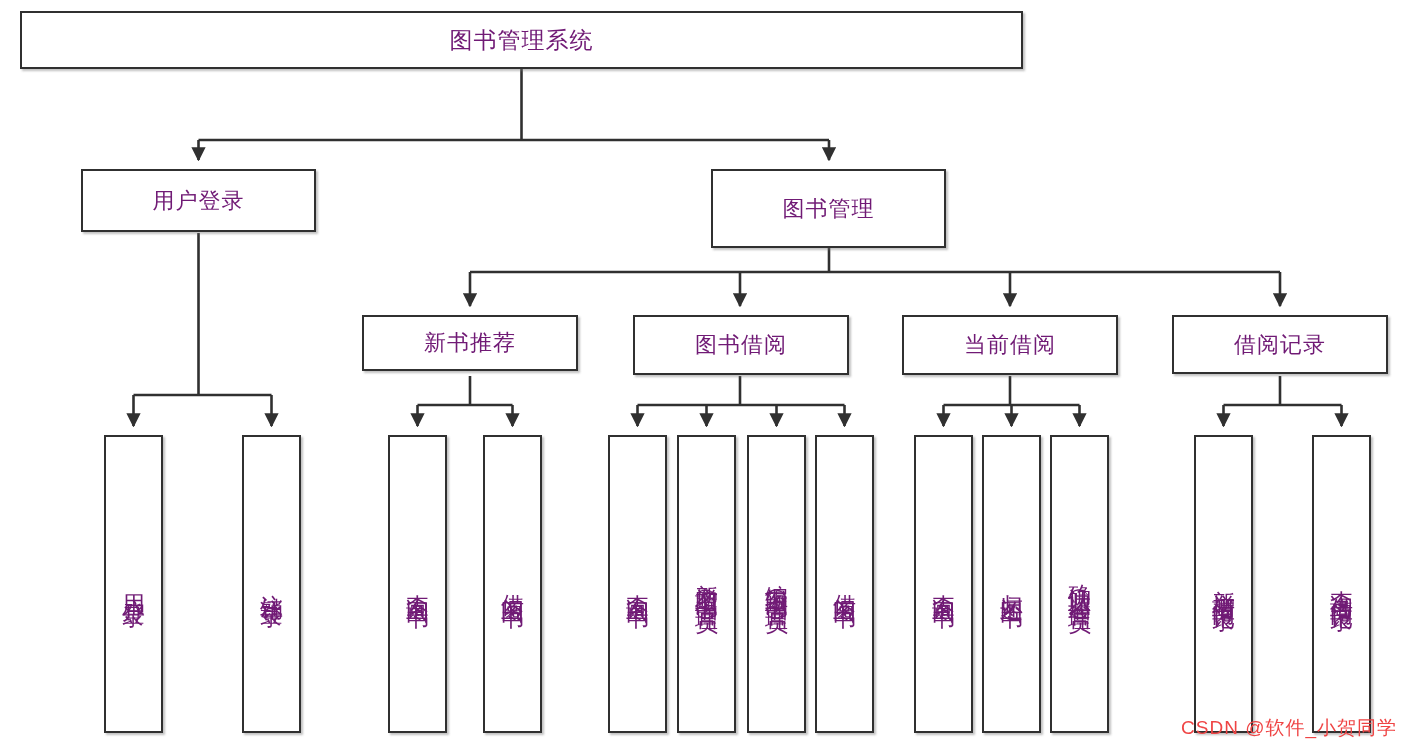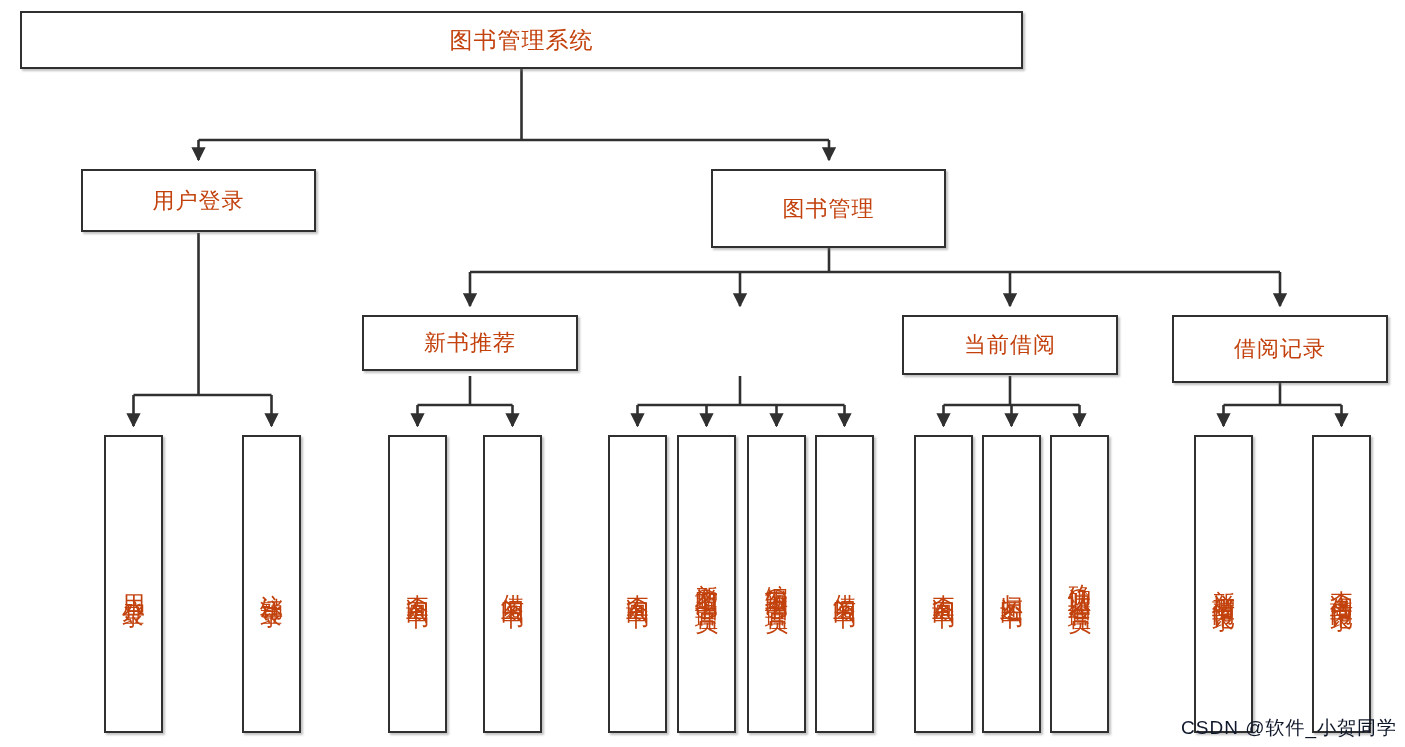--- a/index.html
+++ b/index.html
@@ -26,21 +26,21 @@
   }
   .node {
     position: absolute;
     box-sizing: border-box;
     background: #ffffff;
     border: 2.5px solid #303030;
     box-shadow: 2px 2px 2px rgba(120,120,120,0.45);
     display: flex;
     align-items: center;
     justify-content: center;
-    color: #c2410c;
+    color: #701a75;
     z-index: 2;
   }
   .node-h {
     font-size: 22px;
     letter-spacing: 1px;
     white-space: nowrap;
   }
   .node-root {
     font-size: 23px;
   }
@@ -56,21 +56,21 @@
   }
   .node-v > span {
     writing-mode: vertical-rl;
     text-orientation: upright;
   }
   .watermark {
     position: absolute;
     right: 8px;
     bottom: 6px;
     font-size: 19px;
-    color: #0f172a;
+    color: #ef4444;
     letter-spacing: 1px;
     z-index: 5;
     white-space: nowrap;
     font-family: "Liberation Sans", "DejaVu Sans", sans-serif;
   }
 </style>
 </head>
 <body>
 
 <div id="diagram-root">
@@ -132,24 +132,27 @@
   <div class="node node-h" style="left:81px; top:169px; width:235px; height:63px;">
     <span>用户登录</span>
   </div>
   <div class="node node-h" style="left:711px; top:169px; width:235px; height:79px;">
     <span>图书管理</span>
   </div>
 
   <div class="node node-h" style="left:362px; top:315px; width:216px; height:56px;">
     <span>新书推荐</span>
   </div>
+  <div class="node node-h" style="left:633px; top:315px; width:216px; height:60px;">
+    <span>图书借阅</span>
+  </div>
   <div class="node node-h" style="left:902px; top:315px; width:216px; height:60px;font-family:Liberation Mono, monospace;">
     <span>当前借阅</span>
   </div>
-  <div class="node node-h" style="left:1172px; top:315px; width:216px; height:68px;">
+  <div class="node node-h" style="left:1172px; top:315px; width:216px; height:59px;">
     <span>借阅记录</span>
   </div>
 
   <div class="node node-v" style="left:104px; top:435px; width:59px; height:298px;">
     <span>用户登录</span>
   </div>
   <div class="node node-v" style="left:242px; top:435px; width:59px; height:298px;">
     <span>注销登录</span>
   </div>
 

